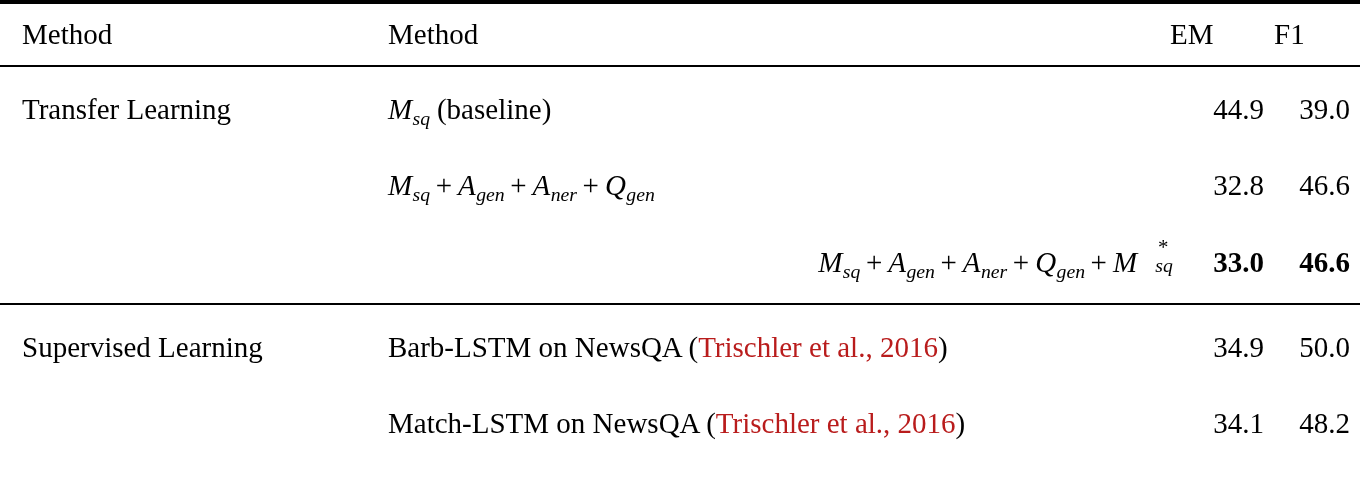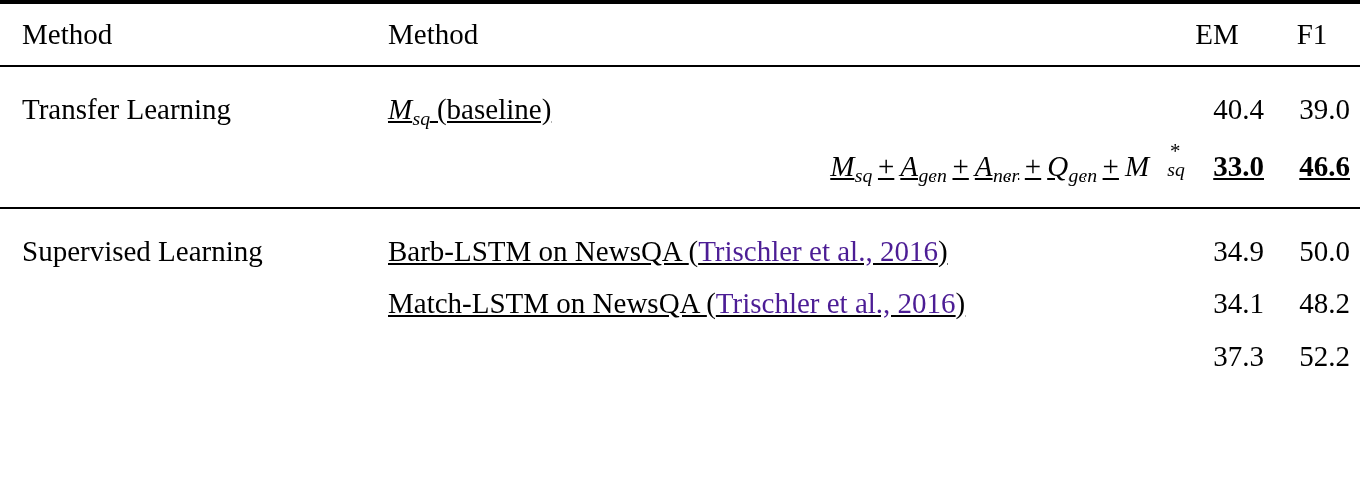--- a/index.html
+++ b/index.html
@@ -39,47 +39,46 @@
   tr.rule-top      > td { border-top: 4px solid #000; padding: 0; height: 0; font-size: 0; line-height: 0; }
   tr.rule-mid      > td { border-top: 2px solid #000; padding: 0; height: 0; font-size: 0; line-height: 0; }
 
   thead th {
     font-weight: normal;
     text-align: left;
     padding: 16px 0 16px 0;
     vertical-align: baseline;
     white-space: nowrap;
   }
-  thead th.num { text-align: center; }
+  thead th.num { text-align: left; }
 
   tbody td {
-    padding: 0;
+    padding: 12px;
     height: 48px;
     vertical-align: middle;
     white-space: nowrap;
   }
   tbody td.num { text-align: right; }
-  tbody td.num.bold { font-weight: bold; text-decoration: underline; }
+  tbody td.num.bold { font-weight: bold; }
 
   
   tr.block-first > td { padding-top: 14px; height: 56px; }
   tr.block-last  > td { padding-bottom: 12px; height: 58px; text-align: right; }
 
   .method-label { padding-left: 22px; }
   .system-cell  { padding-left: 8px; }
 
   td.num      { padding-right: 10px; }
   td.num.f1   { padding-right: 10px; }
   th.num      { padding-right: 10px; }
 
   
   .math {
     font-family: "Liberation Serif", "DejaVu Serif", serif;
     font-style: italic;
-    text-decoration: underline;
   }
   .math .op {
     font-style: normal;
     padding: 0 6px;
   }
   .math .var {
     position: relative;
     font-style: italic;
   }
   .math sub {
@@ -105,21 +104,21 @@
   .math .stacked .sub-sq {
     position: absolute;
     left: 94%;
     top: 0.42em;
     font-size: 0.68em;
     font-style: italic;
   }
   .math .stacked-pad { padding-right: 0.72em; }
   .roman { font-style: normal; }
 
-  .cite { color: #4c1d95; }
+  .cite { color: #b91c1c; }
   .paren { color: #000000; }
 </style>
 </head>
 <body>
 
 <div class="table-wrap">
   <table class="results">
     <colgroup>
       <col class="c-method">
       <col class="c-system">
@@ -139,22 +138,28 @@
       </tr>
       <tr class="rule-mid">
         <td colspan="4"></td>
       </tr>
     </thead>
 
     <tbody id="table-body">
         <tr class="block-first">
           <td class="method-label">Transfer Learning</td>
           <td class="system-cell"><span class="math"><span class="var">M<sub>sq</sub></span><span class="roman"> (baseline)</span></span></td>
-          <td class="num em">40.4</td>
+          <td class="num em">44.9</td>
           <td class="num f1">39.0</td>
+        </tr>
+        <tr>
+          <td class="method-label"></td>
+          <td class="system-cell"><span class="math"><span class="var">M<sub>sq</sub></span><span class="op">+</span><span class="var">A<sub>gen</sub></span><span class="op">+</span><span class="var">A<sub>ner</sub></span><span class="op">+</span><span class="var">Q<sub>gen</sub></span></span></td>
+          <td class="num em">32.8</td>
+          <td class="num f1">46.6</td>
         </tr>
         <tr class="block-last">
           <td class="method-label"></td>
           <td class="system-cell"><span class="math"><span class="var">M<sub>sq</sub></span><span class="op">+</span><span class="var">A<sub>gen</sub></span><span class="op">+</span><span class="var">A<sub>ner</sub></span><span class="op">+</span><span class="var">Q<sub>gen</sub></span><span class="op">+</span><span class="stacked stacked-pad">M<span class="sup-star">*</span><span class="sub-sq">sq</span></span></span></td>
           <td class="num em bold">33.0</td>
           <td class="num f1 bold">46.6</td>
         </tr>
         <tr class="rule-mid">
           <td colspan="4"></td>
         </tr>

